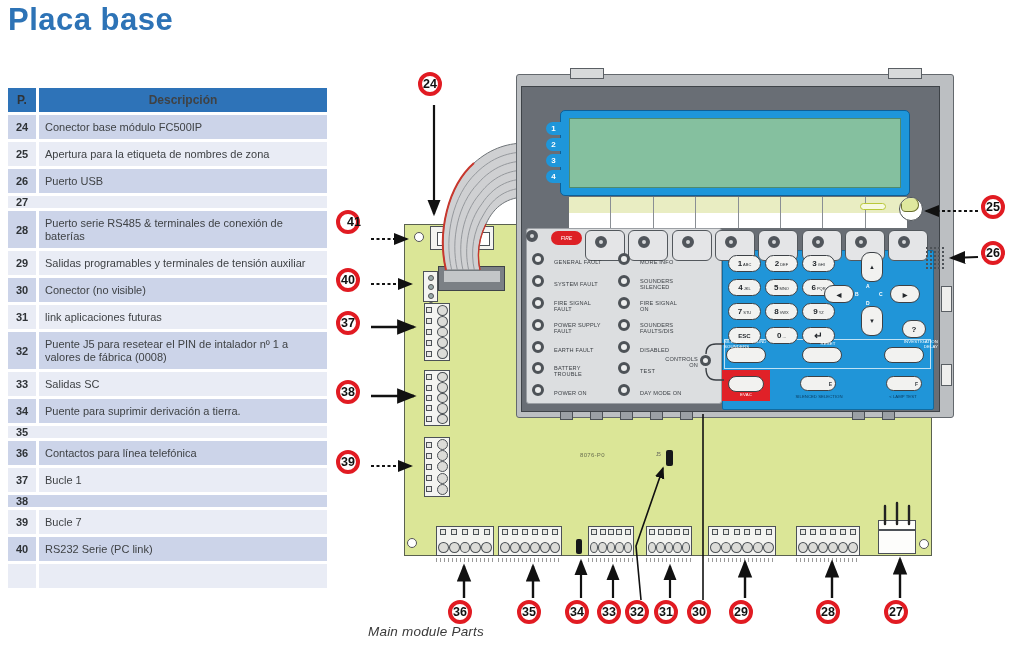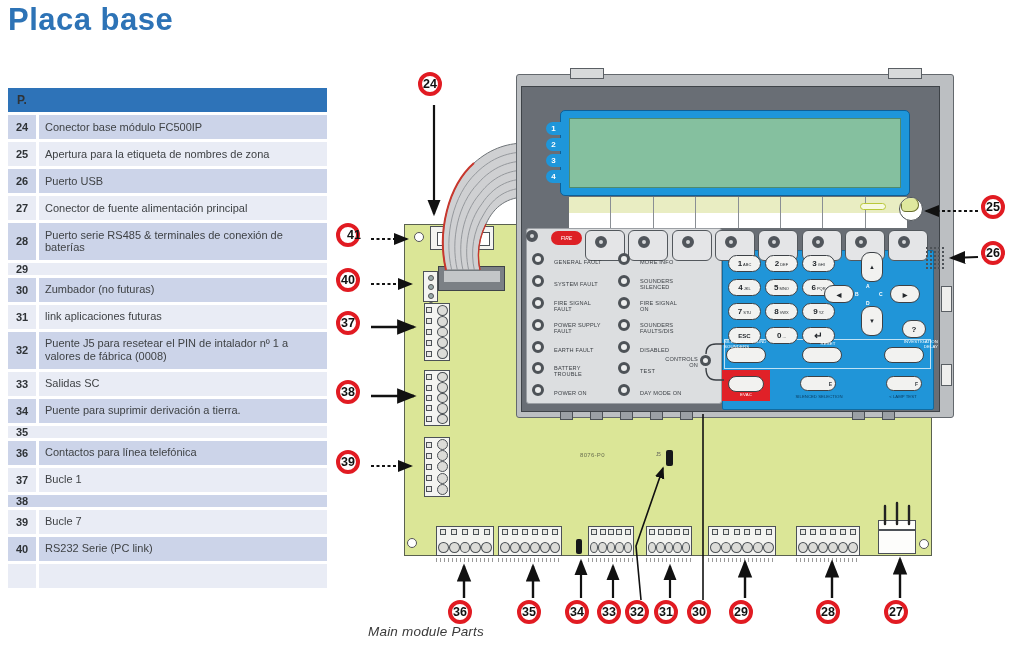--- a/index.html
+++ b/index.html
@@ -107,48 +107,49 @@
 </head>
 <body>
 
 <div id="canvas">
 
   <div class="abs" id="page-title">Placa base</div>
 
   <div class="abs" id="parts-table">
     <div class="t-head">
       <div class="t-num">P.</div>
+      <div class="t-desc" style="border-left:3px solid #fff;font-weight:bold;">Descripción</div>
     </div>
     <div id="tbody">
         <div class="t-row dark">
           <div class="t-num">24</div>
           <div class="t-desc">Conector base módulo FC500IP</div>
         </div>
         <div class="t-row light">
           <div class="t-num">25</div>
           <div class="t-desc">Apertura para la etiqueta de nombres de zona</div>
         </div>
         <div class="t-row dark">
           <div class="t-num">26</div>
           <div class="t-desc">Puerto USB</div>
         </div>
         <div class="t-row light">
           <div class="t-num">27</div>
-          <div class="t-desc">Conector  de fuente alimentación principal</div>
         </div>
         <div class="t-row dark">
           <div class="t-num">28</div>
           <div class="t-desc">Puerto serie RS485  &amp; terminales de conexión de baterías</div>
         </div>
         <div class="t-row light">
           <div class="t-num">29</div>
+          <div class="t-desc">Salidas programables y terminales de tensión auxiliar</div>
         </div>
         <div class="t-row dark">
           <div class="t-num">30</div>
-          <div class="t-desc">Zumbador  (no futuras)</div>
+          <div class="t-desc">Conector  (no visible)</div>
         </div>
         <div class="t-row light">
           <div class="t-num">31</div>
           <div class="t-desc"> link aplicaciones futuras</div>
         </div>
         <div class="t-row dark">
           <div class="t-num">32</div>
           <div class="t-desc">Puente  J5 para resetear el PIN de intalador nº 1 a valores de fábrica (0008)</div>
         </div>
         <div class="t-row light">
@@ -620,17 +621,17 @@
       <div class="callout abs" style="left: 654px; top: 600px;">31</div>
       <div class="callout abs" style="left: 625px; top: 600px;">32</div>
       <div class="callout abs" style="left: 597px; top: 600px;">33</div>
       <div class="callout abs" style="left: 565px; top: 600px;">34</div>
       <div class="callout abs" style="left: 517px; top: 600px;">35</div>
       <div class="callout abs" style="left: 448px; top: 600px;">36</div>
       <div class="callout abs" style="left: 336px; top: 311px;">37</div>
       <div class="callout abs" style="left: 336px; top: 380px;">38</div>
       <div class="callout abs" style="left: 336px; top: 450px;">39</div>
       <div class="callout abs" style="left: 336px; top: 268px;">40</div>
-      <div class="callout abs" style="left: 336px; top: 223px; padding-left: 12px;">41</div>
+      <div class="callout abs" style="left: 336px; top: 210px; padding-left: 12px;">41</div>
     </div>
 
   <div class="abs" id="caption">Main module Parts</div>
 </div>
 
 </body></html>

